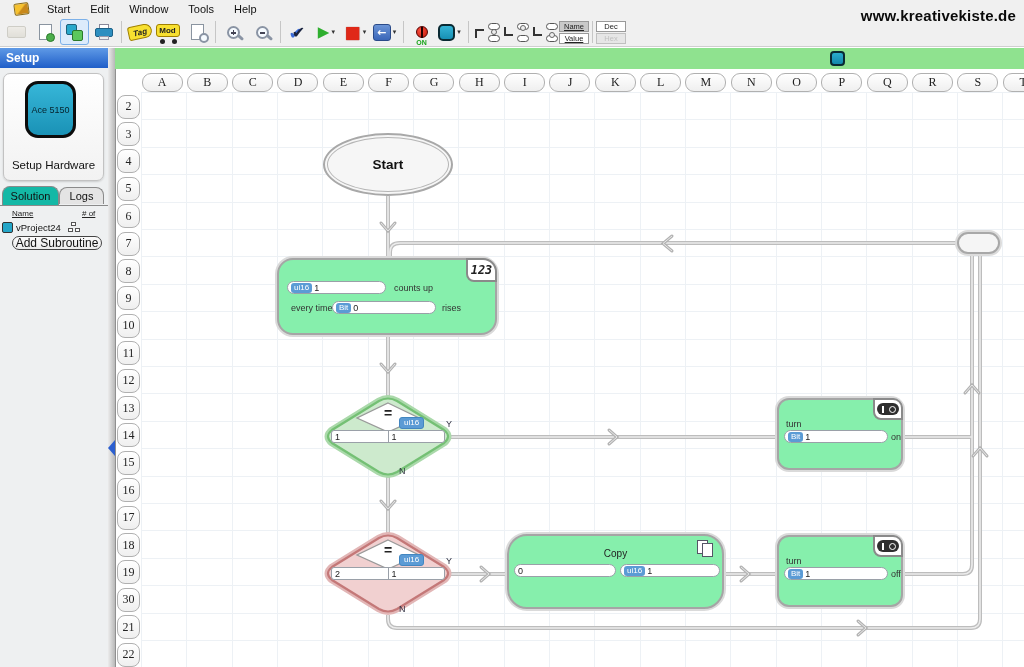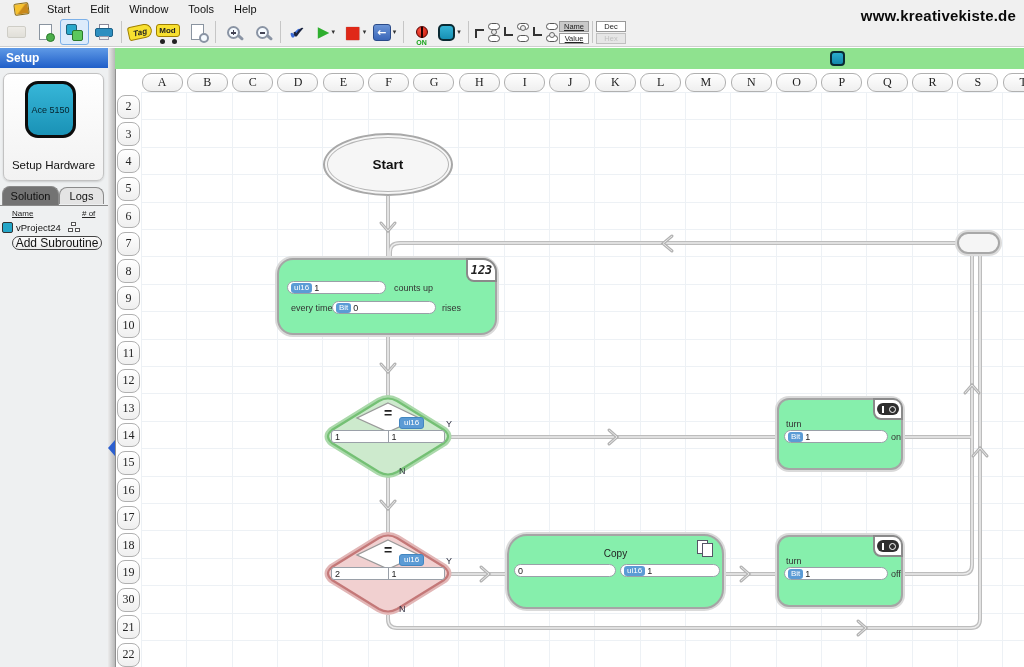--- a/index.html
+++ b/index.html
@@ -50,21 +50,21 @@
   .mini { width:30px; height:11px; border:1px solid #999; font-size:7.5px; display:flex; align-items:center; justify-content:center; color:#222; }
   .u { text-decoration:underline; }
 
   
   #sidebar { position:absolute; left:0; top:48px; width:108px; height:619px; background:#eef0f1; z-index:15; }
   #setup-hdr { height:20px; background:linear-gradient(#5f9ae6,#1f5ec8); color:#fff; font-weight:bold; font-size:12px; padding:3px 0 0 6px; }
   #devpanel { position:absolute; left:3px; top:25px; width:101px; height:108px; background:linear-gradient(#ffffff,#f2f2f2); border:1px solid #c2c2c2; border-radius:7px; box-shadow:0 1px 2px rgba(0,0,0,.15); }
   #devchip { position:absolute; left:21px; top:7px; width:51px; height:57px; background:linear-gradient(#36b6d8,#1a92b6); border:3px solid #0c0c0c; border-radius:13px; display:flex; align-items:center; justify-content:center; font-size:9px; color:#06222c; }
   #devcap { position:absolute; left:0; bottom:9px; width:100%; text-align:center; font-size:11.5px; color:#111; }
   .tab { position:absolute; top:138px; height:19px; border:1px solid #8a8a8a; border-bottom:none; border-radius:8px 8px 0 0; font-size:11px; display:flex; align-items:center; justify-content:center; color:#111; }
-  #tab-solution { left:2px; width:57px; background:#737373; z-index:2; }
+  #tab-solution { left:2px; width:57px; background:#14b8a6; z-index:2; }
   #tab-logs { left:59px; width:45px; background:#e4e4e4; top:139px; height:17px; }
   #tabline { position:absolute; left:0; top:157px; width:108px; height:1px; background:#8a8a8a; }
   .colhdr { position:absolute; top:161px; font-size:8px; color:#222; text-decoration:underline; }
   #projrow { position:absolute; left:2px; top:173px; width:104px; height:13px; }
   #projswatch { position:absolute; left:0; top:1px; width:11px; height:11px; background:#24a6c8; border:1px solid #333; border-radius:2px; }
   #projname { position:absolute; left:14px; top:1px; font-size:9.5px; color:#111; }
   #subicon { position:absolute; left:66px; top:1px; width:12px; height:11px; }
   #subicon i { position:absolute; width:5px; height:4px; border:1px solid #555; background:#fff; }
   #subicon .s1 { left:3px; top:0; } #subicon .s2 { left:0; top:6px; } #subicon .s3 { left:7px; top:6px; }
   #addsub { position:absolute; left:12px; top:188px; width:90px; height:14px; border:1.5px solid #444; border-radius:8px; background:linear-gradient(#fbfbfb,#ececec); font-size:12px; display:flex; align-items:center; justify-content:center; color:#111; }

